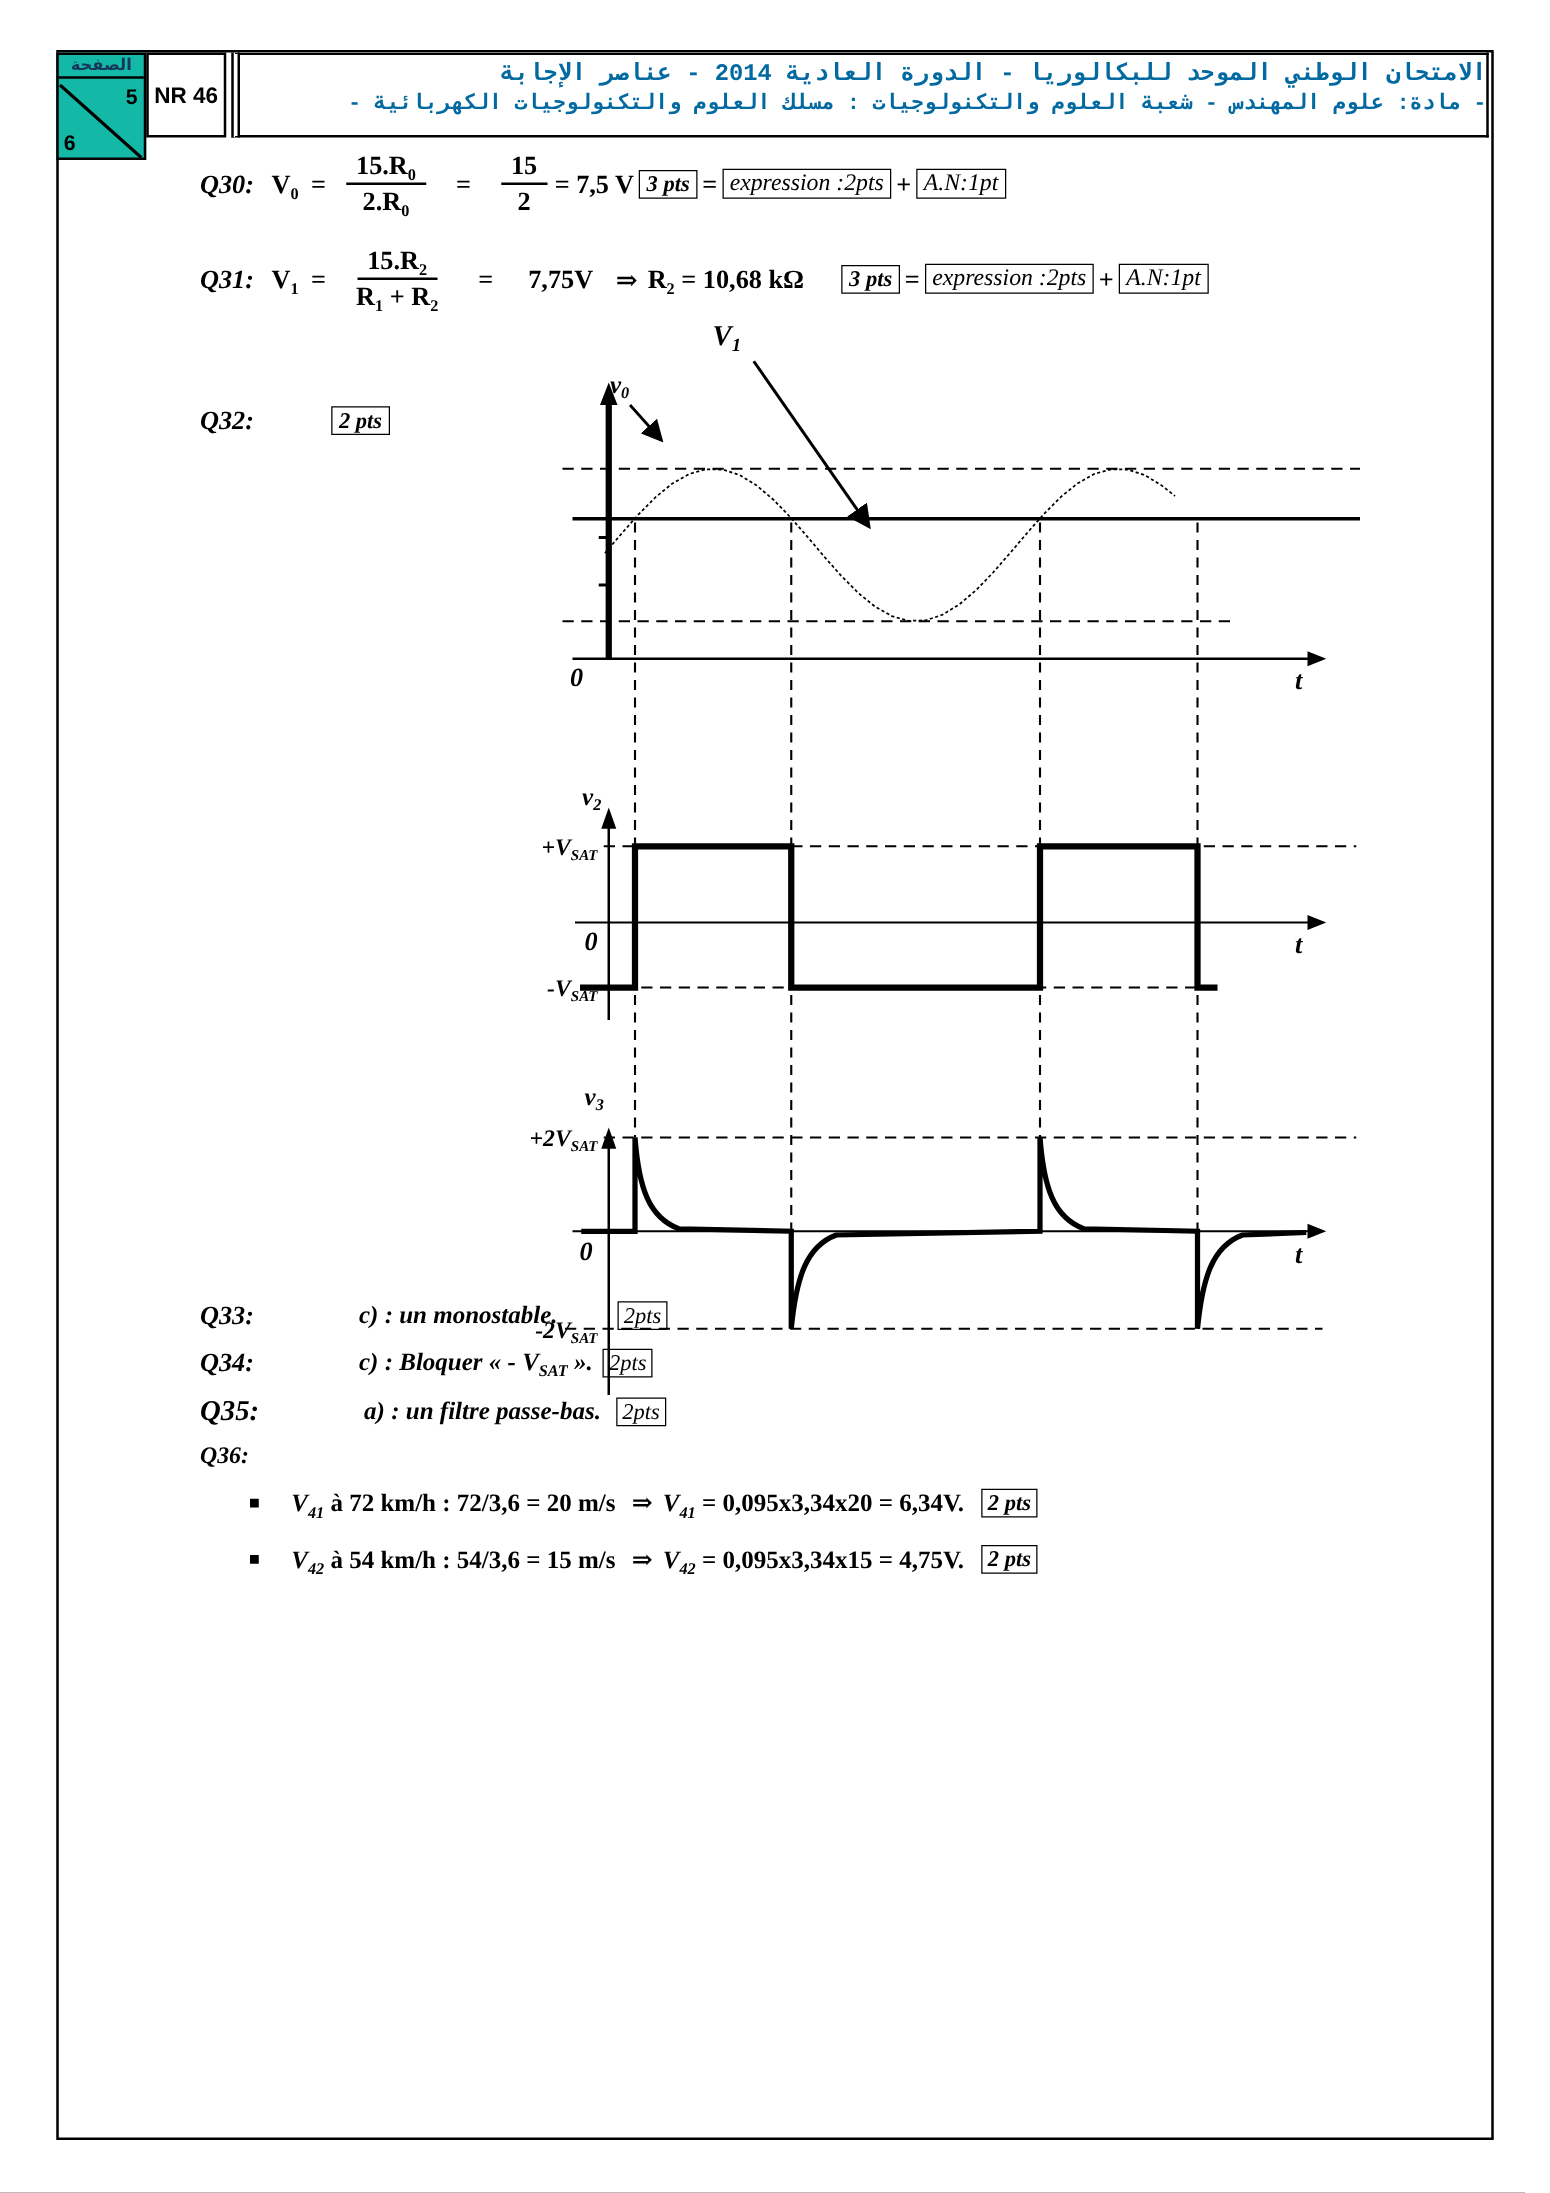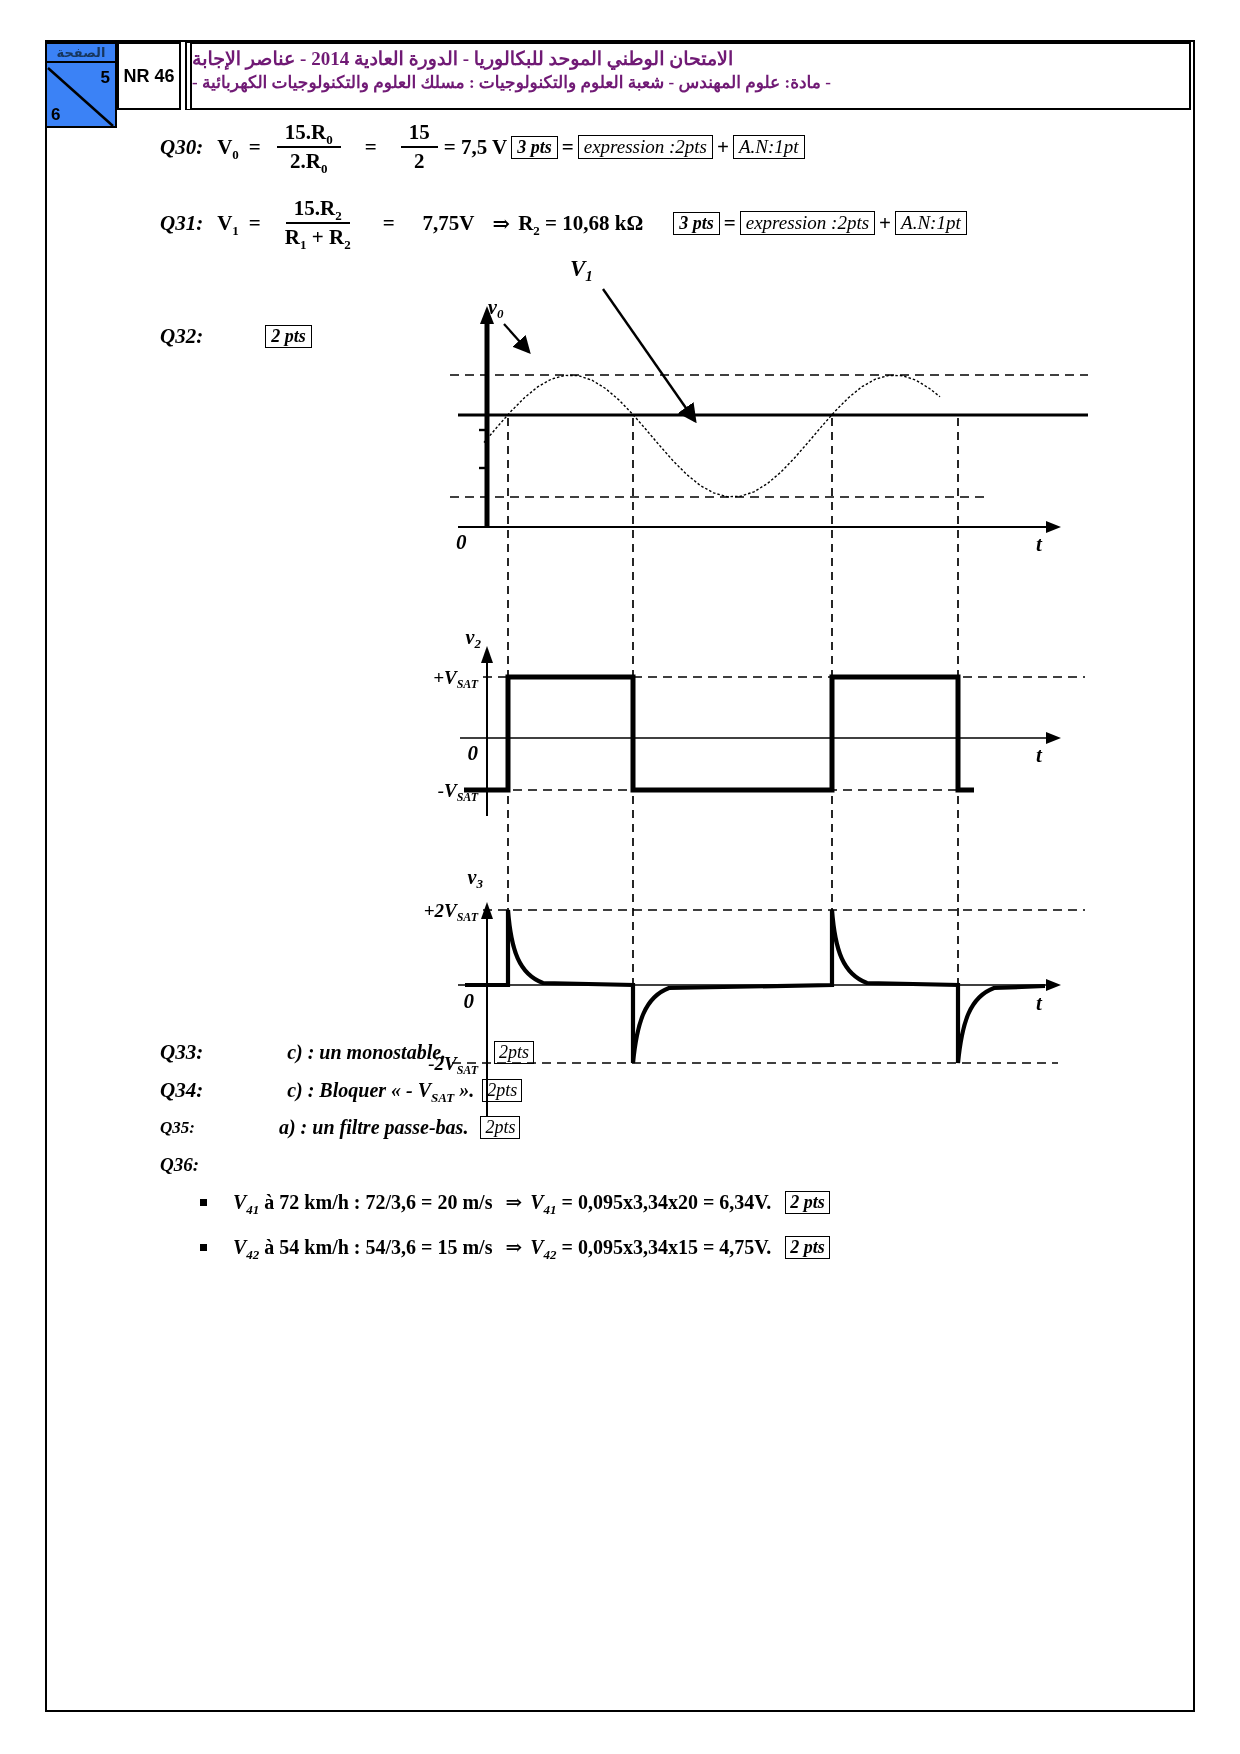--- a/index.html
+++ b/index.html
@@ -1,31 +1,31 @@
 <!DOCTYPE html>
 <html><head>
 <meta charset="utf-8">
 <style>
   html,body{margin:0;padding:0;background:#888;}
   #page{position:relative;width:1240px;height:1754px;background:#ffffff;
         font-family:"Liberation Serif",serif;color:#000;overflow:hidden;}
   .abs{position:absolute;}
   
   #frame{left:45px;top:40px;width:1146px;height:1668px;border:2.5px solid #000;}
-  #pagebox{left:45px;top:42px;width:72px;height:86px;border:2.5px solid #000;background:#3b82f6;box-sizing:border-box;}
+  #pagebox{left:45px;top:42px;width:72px;height:86px;border:2.5px solid #000;background:#14b8a6;box-sizing:border-box;}
   #pagebox .word{display:block;text-align:center;font-family:"DejaVu Sans",sans-serif;font-weight:bold;
                  font-size:13px;color:#17365d;border-bottom:2px solid #000;padding:1px 0;}
   #pagebox .num5{position:absolute;right:5px;top:24px;font-family:"Liberation Sans",sans-serif;font-weight:bold;font-size:17px;}
   #pagebox .num6{position:absolute;left:4px;bottom:1px;font-family:"Liberation Sans",sans-serif;font-weight:bold;font-size:17px;}
   #nrbox{left:117px;top:42px;width:64px;height:68px;border:2.5px solid #000;box-sizing:border-box;
          display:flex;align-items:center;justify-content:center;
          font-family:"Liberation Sans",sans-serif;font-weight:bold;font-size:18px;}
   #mainheader{left:185px;top:42px;width:1006px;height:68px;border:2.5px solid #000;border-left:7px double #000;
-          box-sizing:border-box;text-align:left;direction:rtl;
-          font-family:Liberation Serif, serif;font-weight:bold;color:#701a75;}
+          box-sizing:border-box;text-align:right;direction:rtl;
+          font-family:Liberation Mono, monospace;font-weight:bold;color:#0369a1;}
   #mainheader .l1{font-size:19px;margin-top:3px;}
   #mainheader .l2{font-size:17px;margin-top:2px;}
   
   .qrow{display:flex;align-items:center;font-size:21px;font-weight:bold;white-space:nowrap;}
   .qlabel{font-style:italic;font-weight:bold;margin-right:14px;}
   .frac{display:inline-flex;flex-direction:column;align-items:center;margin:0 6px;}
   .frac .num{padding:0 8px 1px 8px;border-bottom:2.2px solid #000;text-align:center;}
   .frac .den{padding:1px 8px 0 8px;text-align:center;}
   sub.s{font-size:13px;vertical-align:-5px;line-height:0;}
   .gap1{margin:0 18px;} .gap2{margin:0 10px;}
@@ -187,21 +187,21 @@
 
   <div class="abs arow" style="left:160px;top:1078px;">
     <span class="qlabel" style="font-size:21px;">Q34:</span>
     <span style="width:70px;"></span>
     <span class="ans"><span>c) : Bloquer « - V</span><sub class="s">SAT</sub><span> ».</span></span>
     <span style="width:8px;"></span>
     <span class="smallbox">2pts</span>
   </div>
 
   <div class="abs arow" style="left:160px;top:1116px;">
-    <span class="qlabel" style="font-size:17px;">Q35:</span>
+    <span class="qlabel" style="font-size:23px;">Q35:</span>
     <span style="width:70px;"></span>
     <span class="ans">a) : un filtre passe-bas.</span>
     <span style="width:12px;"></span>
     <span class="smallbox">2pts</span>
   </div>
 
   <div class="abs arow" style="left:160px;top:1154px;">
     <span class="qlabel" style="font-size:19px;">Q36:</span>
   </div>
 

